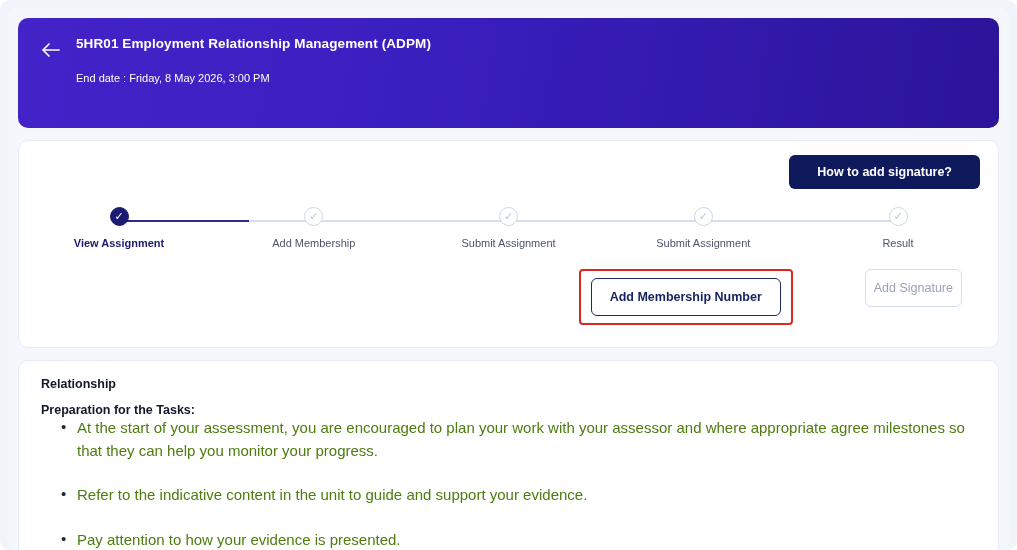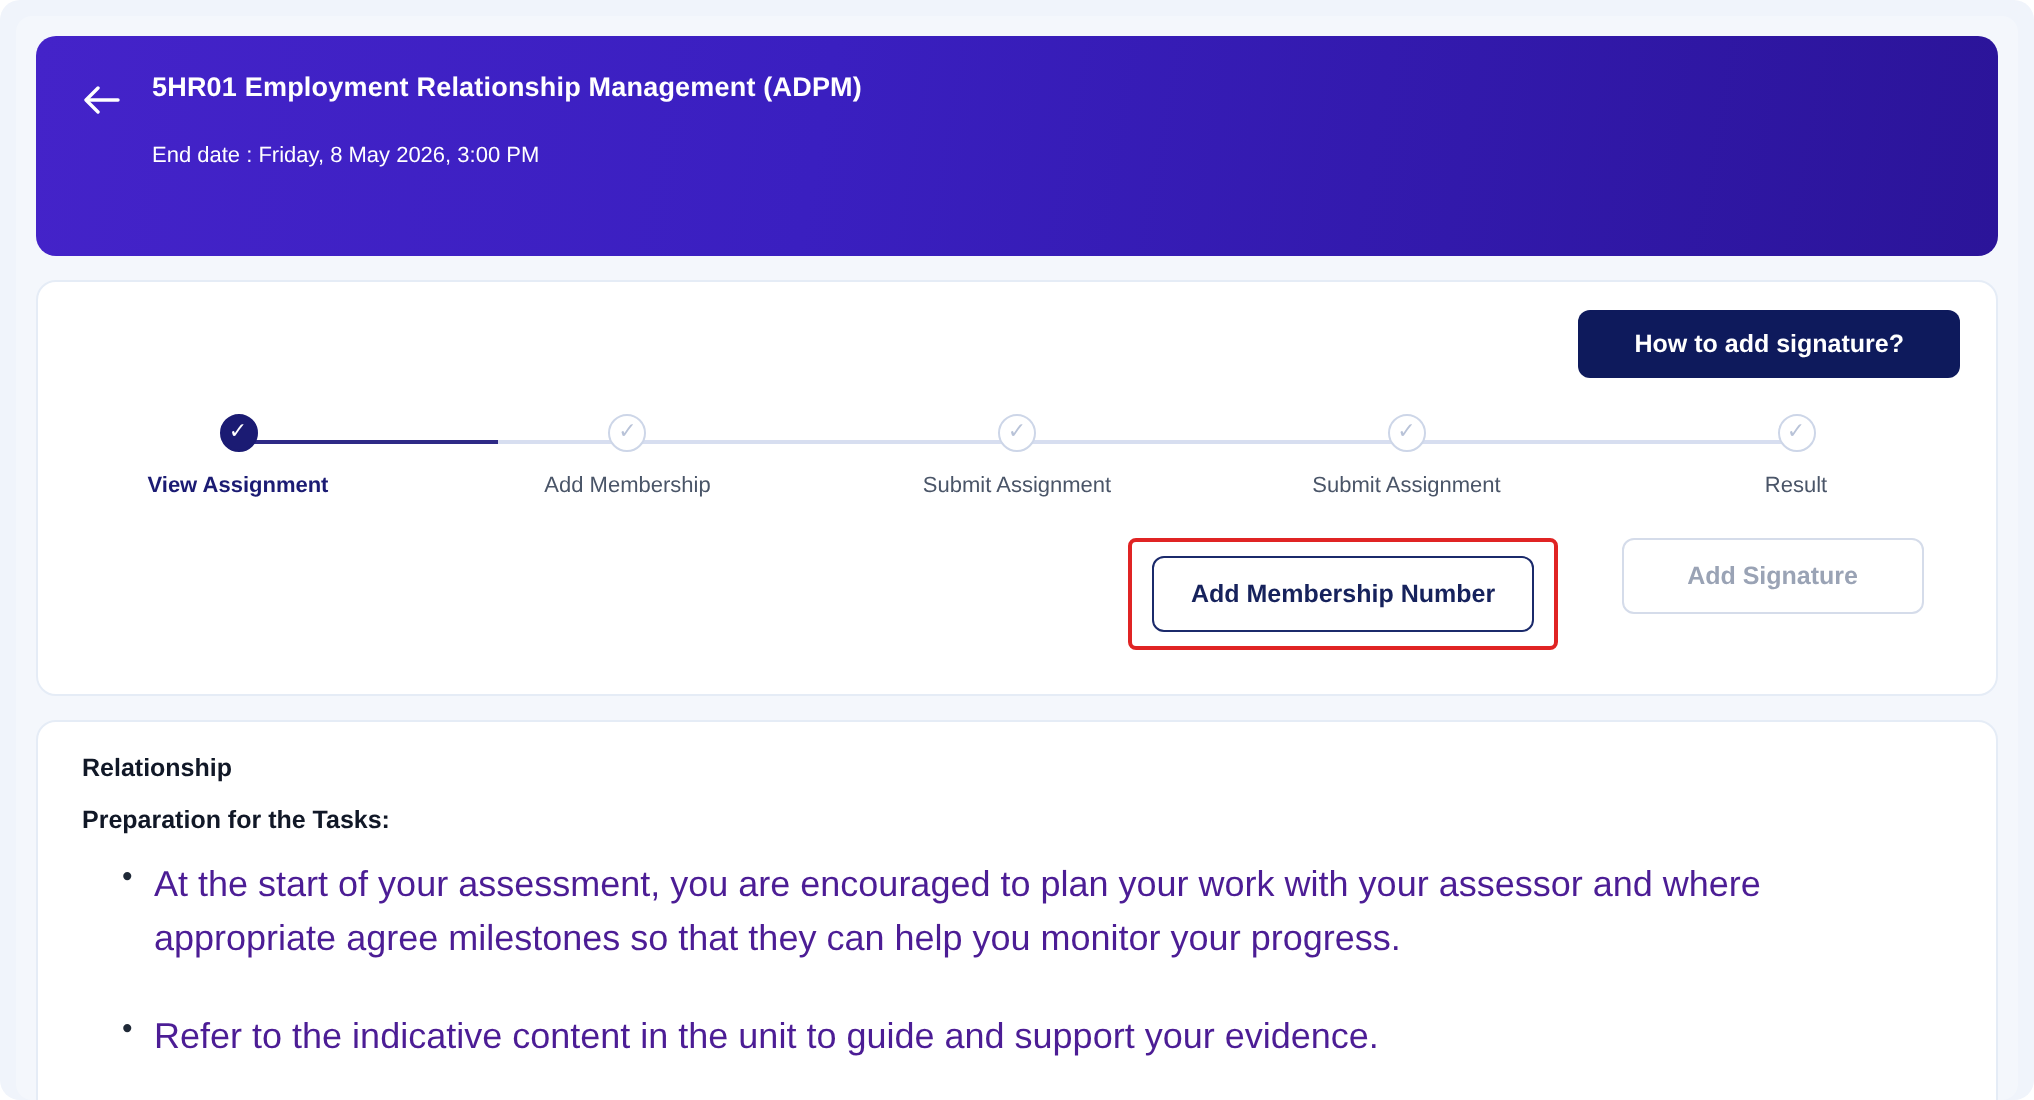--- a/index.html
+++ b/index.html
@@ -163,53 +163,54 @@
     cursor: pointer;
     font-family: "Liberation Sans", sans-serif;
     white-space: nowrap;
   }
   .btn-disabled {
     background: #ffffff;
     border: 1px solid #d5dcea;
     color: #9aa3b5;
     border-radius: 6px;
     font-size: 12.5px;
-    font-weight: bold;
-    padding: 11px 32px;
+    font-weight: normal;
+    padding: 11px 8px;
     cursor: default;
     font-family: "Liberation Sans", sans-serif;
     white-space: nowrap;
+    margin-left: 40px;
   }
 
   
   .instructions-card {
     padding: 16px 22px 10px 22px;
     margin-bottom: 0;
   }
   .instr-title {
     font-size: 12.5px;
     font-weight: bold;
     color: #111827;
     margin-bottom: 12px;
   }
   .instr-sub {
     font-size: 12.5px;
     font-weight: bold;
     color: #111827;
-    margin-bottom: 12px;
+    margin-bottom: 0;
   }
   ul.instr-list {
     margin: 0;
     padding-left: 22px;
     list-style: none;
   }
   ul.instr-list li {
     position: relative;
-    font-size: 18px;
-    color: #4c1d95;
+    font-size: 15px;
+    color: #4d7c0f;
     line-height: 1.5;
     margin-bottom: 22px;
     padding-left: 14px;
   }
   ul.instr-list li::before {
     content: "•";
     position: absolute;
     left: -2px;
     top: -1px;
     font-size: 15px;

